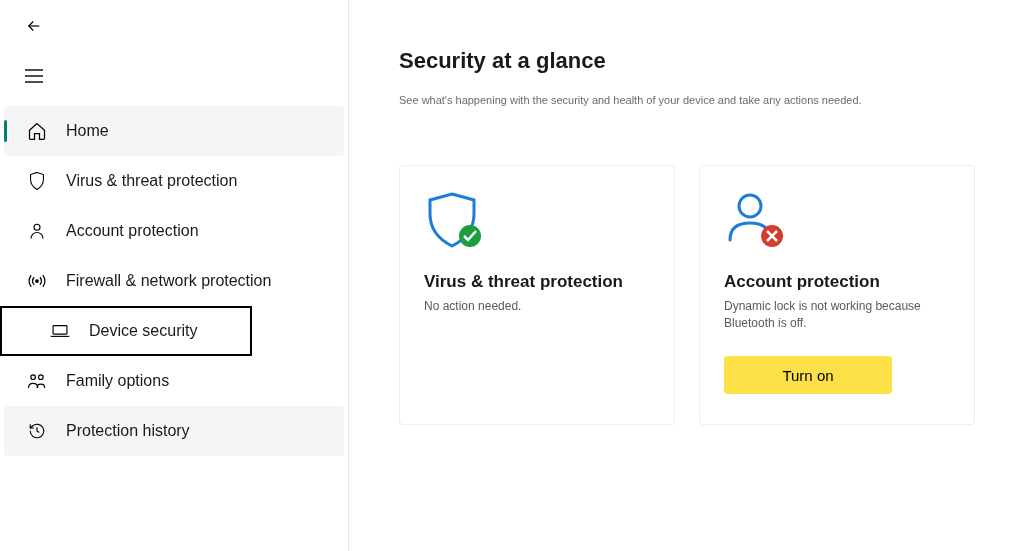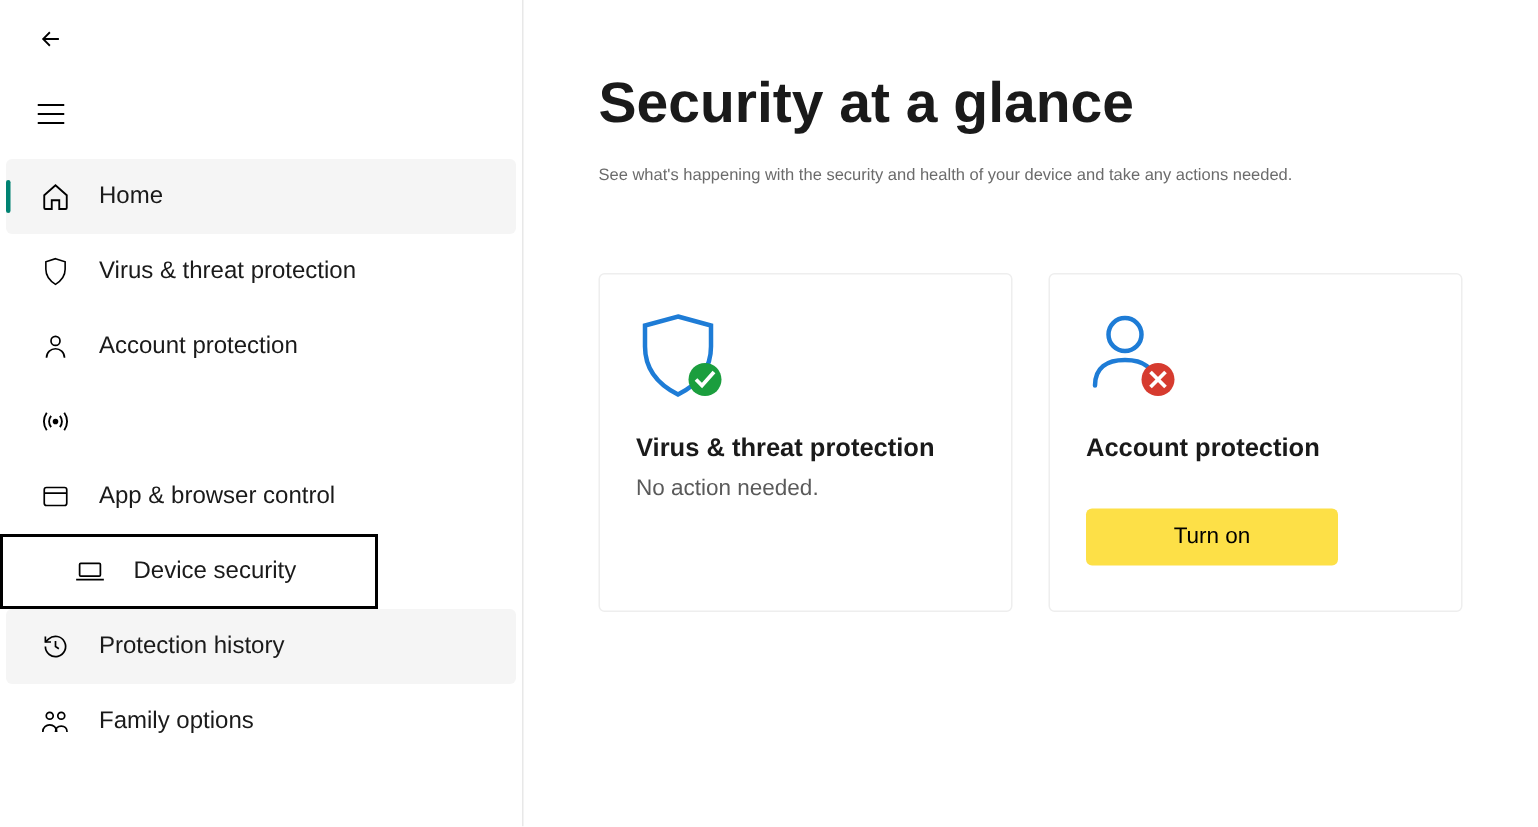--- a/index.html
+++ b/index.html
@@ -84,21 +84,21 @@
     }
     .nav-label {
       font-size: 16px;
       color: #1a1a1a;
     }
     .main {
       flex: 1;
       padding: 48px 50px 0 50px;
     }
     .page-title {
-      font-size: 38px;
+      font-size: 22px;
       font-weight: 600;
       margin-bottom: 18px;
     }
     .page-desc {
       font-size: 11px;
       color: #6b6b6b;
       line-height: 1.5;
       max-width: 520px;
       margin-bottom: 56px;
     }
@@ -117,21 +117,21 @@
       display: flex;
       align-items: flex-start;
       margin-bottom: 18px;
     }
     .card-title {
       font-size: 17px;
       font-weight: 600;
       margin-bottom: 6px;
     }
     .card-desc {
-      font-size: 15px;
+      font-size: 12px;
       color: #5a5a5a;
       line-height: 1.45;
     }
     .card-btn {
       margin-top: 24px;
       width: 168px;
       height: 38px;
       background: #fde047;
       border: none;
       border-radius: 4px;
@@ -190,64 +190,56 @@
     <div class="nav-item">
       <span class="nav-icon">
         <svg width="20" height="18" viewBox="0 0 24 20" fill="none" stroke="#000" stroke-width="1.5">
           <path d="M5 3a12 12 0 0 0 0 14"></path>
             <path d="M8.5 5.5a7 7 0 0 0 0 9"></path>
           <circle cx="12" cy="10" r="1.5" fill="#000"></circle>
           <path d="M15.5 5.5a7 7 0 0 1 0 9"></path>
             <path d="M19 3a12 12 0 0 1 0 14"></path>
         </svg>
       </span>
-    </div>
-
-    <div class="nav-item">
-      <span class="nav-icon">
-        <svg width="18" height="16" viewBox="0 0 24 20" fill="none" stroke="#000" stroke-width="1.5">
-          <rect x="2" y="2" width="20" height="16" rx="2"></rect>
-            <line x1="2" y1="7" x2="22" y2="7"></line>
-        </svg>
-      </span>
-      <span class="nav-label">App &amp; browser control</span>
-    </div>
+      <span class="nav-label">Firewall &amp; network protection</span>
+    </div>
+
 
     <div class="nav-item outlined">
       <span class="nav-icon">
         <svg width="20" height="16" viewBox="0 0 26 18" fill="none" stroke="#000" stroke-width="1.5">
           <rect x="4" y="2" width="18" height="11" rx="1"></rect>
             <line x1="1" y1="16" x2="25" y2="16"></line>
         </svg>
       </span>
       <span class="nav-label">Device security</span>
     </div>
 
-
-    <div class="nav-item" style="background:#f5f5f5;">
-      <span class="nav-icon">
-        <svg width="18" height="18" viewBox="0 0 24 24" fill="none" stroke="#000" stroke-width="1.5">
-          <path d="M3 12a9 9 0 1 0 3-6.7L3 8"></path>
-            <polyline points="3,3 3,8 8,8"></polyline>
-          <polyline points="12,7 12,12 15,14"></polyline>
-        </svg>
-      </span>
-      <span class="nav-label">Protection history</span>
-    </div>
 
     <div class="nav-item">
       <span class="nav-icon">
         <svg width="20" height="18" viewBox="0 0 26 22" fill="none" stroke="#000" stroke-width="1.5">
           <circle cx="8" cy="6" r="3"></circle>
             <circle cx="18" cy="6" r="3"></circle>
           <path d="M2 20c0-4 3-6 6-6s6 2 6 6"></path>
             <path d="M13 20c0-3 2-5 5-5s5 2 5 5"></path>
         </svg>
       </span>
       <span class="nav-label">Family options</span>
+    </div>
+
+    <div class="nav-item" style="background:#f5f5f5;">
+      <span class="nav-icon">
+        <svg width="18" height="18" viewBox="0 0 24 24" fill="none" stroke="#000" stroke-width="1.5">
+          <path d="M3 12a9 9 0 1 0 3-6.7L3 8"></path>
+            <polyline points="3,3 3,8 8,8"></polyline>
+          <polyline points="12,7 12,12 15,14"></polyline>
+        </svg>
+      </span>
+      <span class="nav-label">Protection history</span>
     </div>
 
   </div>
 </div>
 
 <div class="main">
   <h1 class="page-title">Security at a glance</h1>
   <p class="page-desc">See what's happening with the security and health of your device and take any actions needed.</p>
 
   <div class="cards">
@@ -268,17 +260,18 @@
       <div class="card-icon">
         <svg width="64" height="60" viewBox="0 0 64 60">
           <circle cx="26" cy="16" r="11" fill="none" stroke="#1e7cd6" stroke-width="3"></circle>
           <path d="M6 50 C6 38 14 33 26 33 C38 33 46 38 46 50" fill="none" stroke="#1e7cd6" stroke-width="3" stroke-linecap="round"></path>
           <circle cx="48" cy="46" r="11" fill="#d63b2f"></circle>
           <line x1="43" y1="41" x2="53" y2="51" stroke="#fff" stroke-width="2.5"></line>
           <line x1="53" y1="41" x2="43" y2="51" stroke="#fff" stroke-width="2.5"></line>
         </svg>
       </div>
       <div class="card-title">Account protection</div>
+      <div class="card-desc">Dynamic lock is not working because Bluetooth is off.</div>
       <button class="card-btn">Turn on</button>
     </div>
 
   </div>
 </div>
 
 </body></html>

